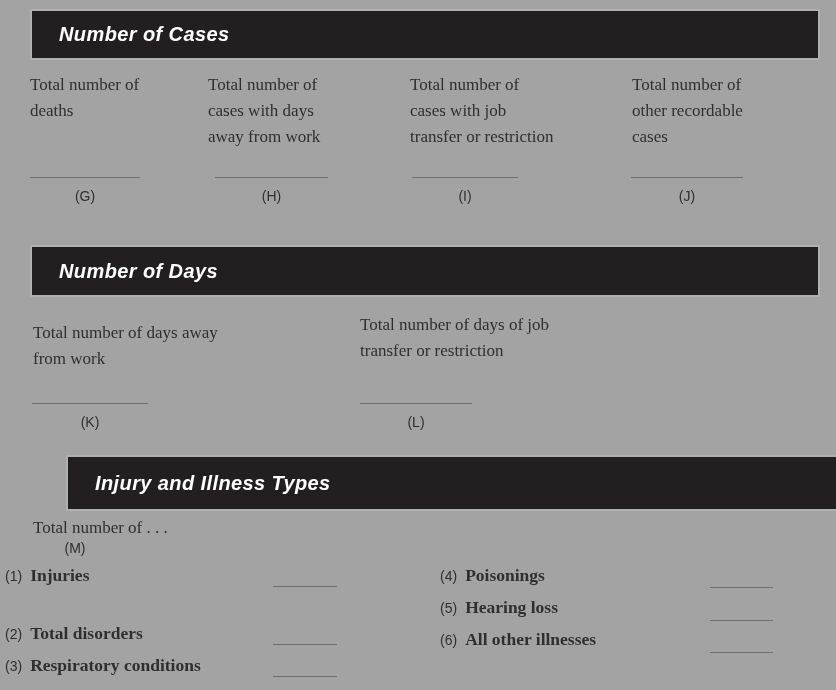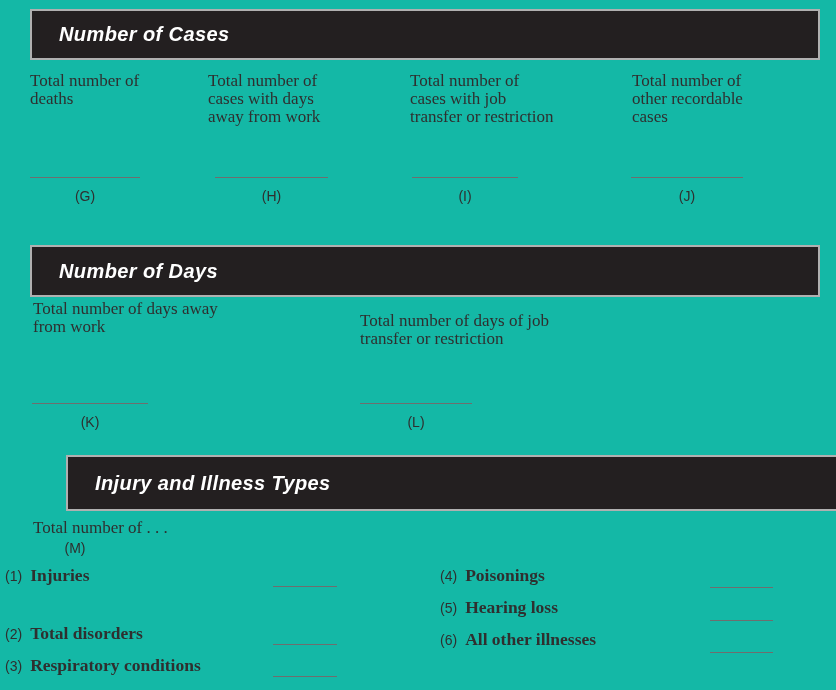--- a/index.html
+++ b/index.html
@@ -1,30 +1,30 @@
 <!DOCTYPE html>
 <html><head>
 <meta charset="utf-8">
 <style>
   html,body{margin:0;padding:0;background:#ffffff;}
   #page{
-    position:relative;width:836px;height:690px;background:#14b8a6;
+    position:relative;width:836px;height:690px;background:#a3a3a3;
     font-family:"Liberation Serif", serif;color:#2f2f2f;overflow:hidden;
   }
   .bar{
     position:absolute;left:30px;width:759px;background:#231f20;
     border:2px solid #b0b0b0;box-sizing:content-box;
     display:flex;align-items:center;padding-left:27px;
   }
   .bar-title{
     font-family:"Liberation Sans", sans-serif;font-weight:bold;font-style:italic;
     color:#ffffff;font-size:20px;letter-spacing:0.4px;
   }
   .col{
-    position:absolute;font-size:17px;line-height:18px;white-space:pre-line;
+    position:absolute;font-size:17px;line-height:26px;white-space:pre-line;
     color:#2f2f2f;
   }
   .fill-line{
     position:absolute;height:0;border-top:1.6px solid #6e6e6e;
   }
   .code{
     position:absolute;font-family:"Liberation Sans", sans-serif;font-size:14px;
     color:#2f2f2f;text-align:center;
   }
   .lead{
@@ -68,21 +68,21 @@
 
   <div class="code" style="left:30px;top:188px;width:110px;">(G)</div>
   <div class="code" style="left:215px;top:188px;width:113px;">(H)</div>
   <div class="code" style="left:412px;top:188px;width:106px;">(I)</div>
   <div class="code" style="left:631px;top:188px;width:112px;">(J)</div>
 
   <div class="bar" style="top:245px;height:48px;">
     <span class="bar-title">Number of Days</span>
   </div>
 
-  <div class="col" style="left:33px;top:300px;width:270px;">Total number of days away
+  <div class="col" style="left:33px;top:320px;width:270px;">Total number of days away
 from work</div>
   <div class="col" style="left:360px;top:312px;width:290px;">Total number of days of job
 transfer or restriction</div>
 
   <div class="fill-line" style="left:32px;top:403px;width:116px;"></div>
   <div class="fill-line" style="left:360px;top:403px;width:112px;"></div>
 
   <div class="code" style="left:32px;top:414px;width:116px;">(K)</div>
   <div class="code" style="left:360px;top:414px;width:112px;">(L)</div>
 

